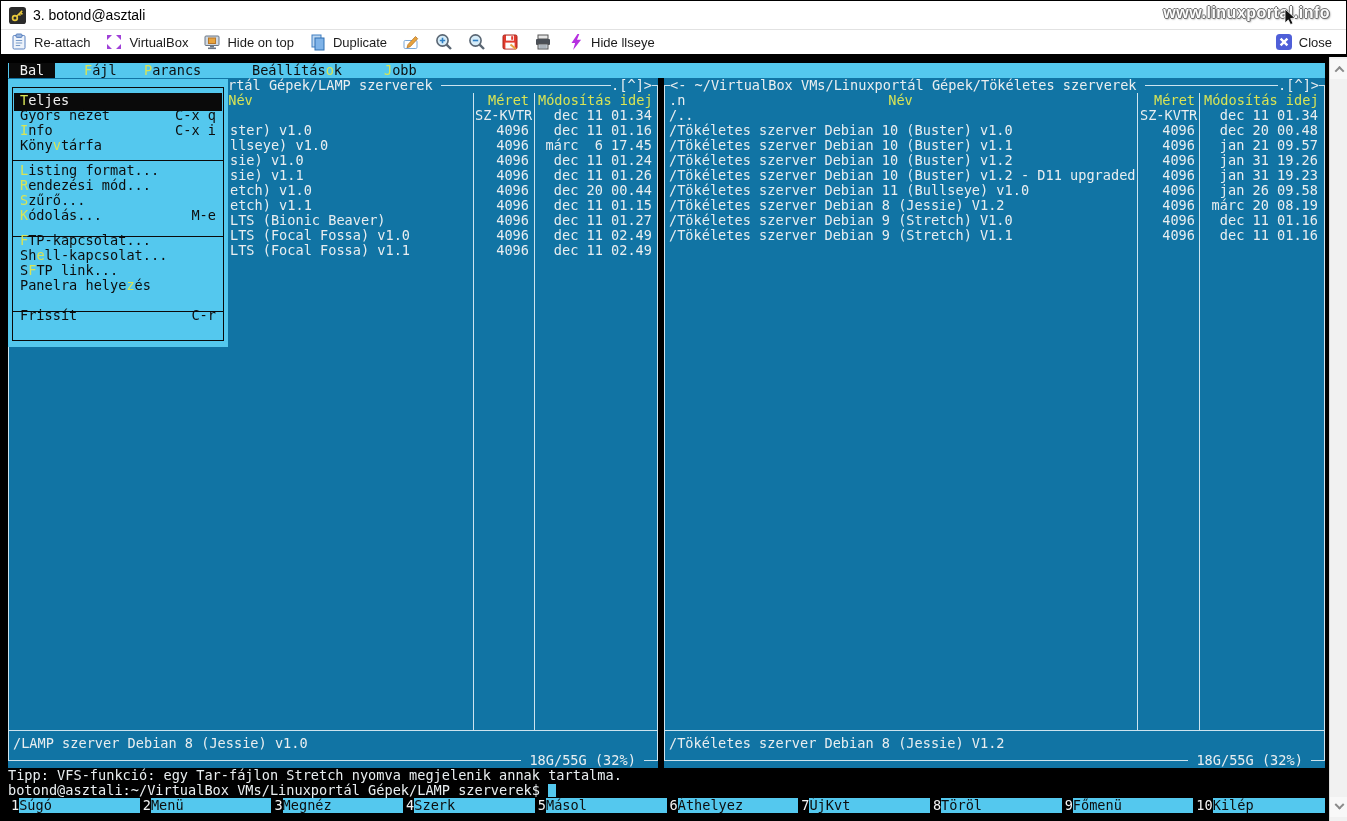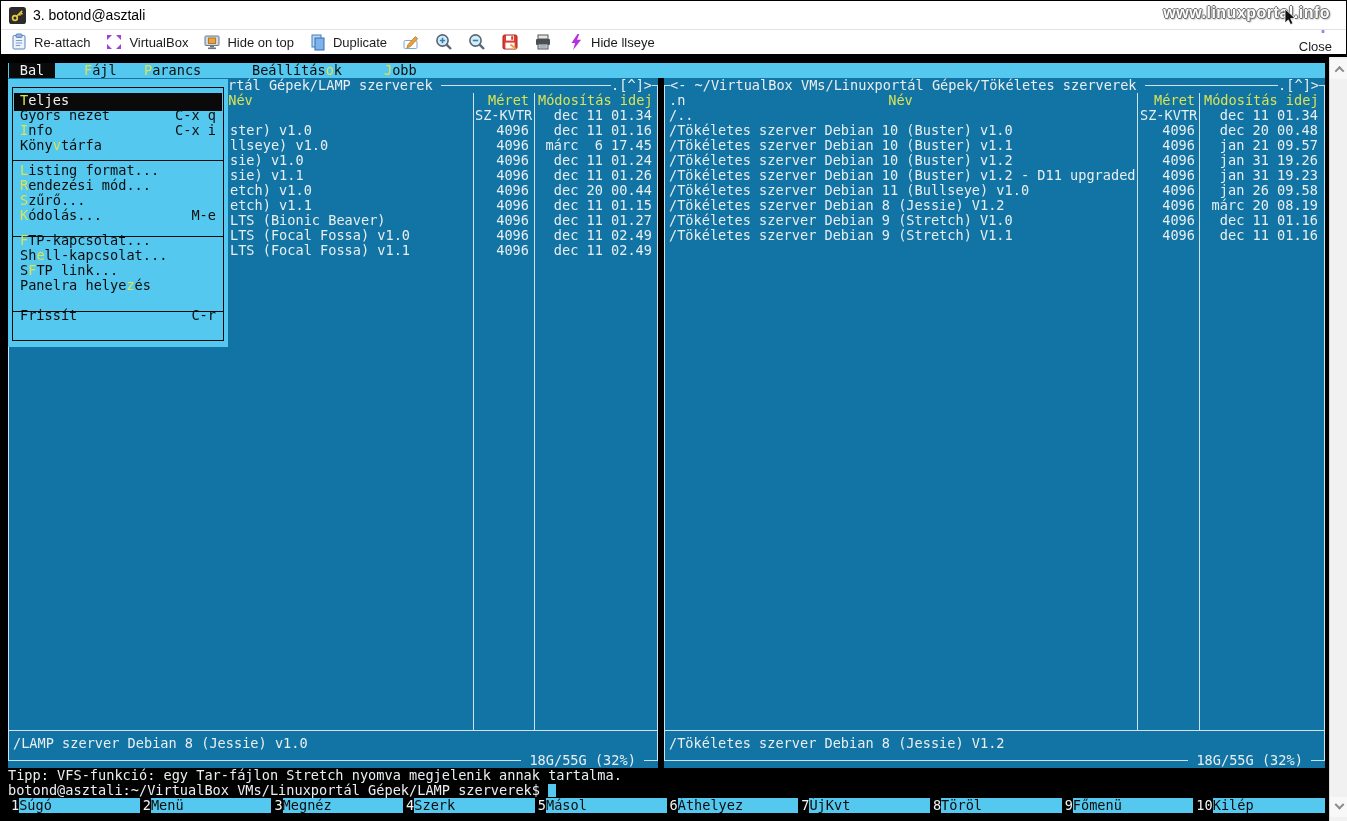--- a/index.html
+++ b/index.html
@@ -17,21 +17,21 @@
     border-bottom:1px solid #e2e2e2;display:flex;align-items:center;}
   .keyicon{width:17px;height:17px;margin-left:8px;display:inline-block;}
   .titletext{margin-left:7px;font-size:14px;color:#000;}
   .watermark{position:absolute;right:16px;top:3px;font-size:16px;font-weight:bold;color:#fdfdfd;letter-spacing:.5px;
     text-shadow:-1px 0 0 #6f6f6f,1px 0 0 #6f6f6f,0 -1px 0 #6f6f6f,0 1px 0 #6f6f6f,1px 1px 2px #555;}
   .mousecursor{position:absolute;right:48px;top:8px;width:14px;height:16px;}
   .toolbar{position:absolute;left:1px;top:30px;width:1345px;height:27px;background:#fff;
     border-bottom:3px solid #000;display:flex;align-items:center;gap:15px;padding-left:9px;font-size:13px;color:#1b1b1b;}
   .tb-btn{display:flex;align-items:center;gap:6px;cursor:default;white-space:nowrap;}
   .tb-btn svg{width:18px;height:18px;display:block;}
-  .tb-close{position:absolute;right:14px;top:0;height:24px;display:flex;align-items:flex-end;gap:6px;flex-direction:column;}
+  .tb-close{position:absolute;right:14px;top:0;height:24px;display:flex;align-items:center;gap:6px;}
   
   .terminal{position:absolute;left:0;top:59px;width:1327px;height:762px;background:#000;}
   .mono{font-family:"DejaVu Sans Mono",monospace;font-size:13.6px;line-height:15px;white-space:pre;}
   .menubar{position:absolute;left:8px;top:4px;width:1317px;height:15px;background:var(--menu-cyan);}
   .mb-item{position:absolute;top:0;height:15px;color:#0d0d0d;}
   .mb-sel{position:absolute;top:0;height:15px;background:#0a0a0a;color:#f2f2f2;text-align:center;}
   .hot{color:var(--hot-yellow);}
   .panel{position:absolute;background:var(--panel-blue);}
   .pline{position:absolute;background:var(--line);}
   .ptxt{position:absolute;color:var(--txt-light);}

